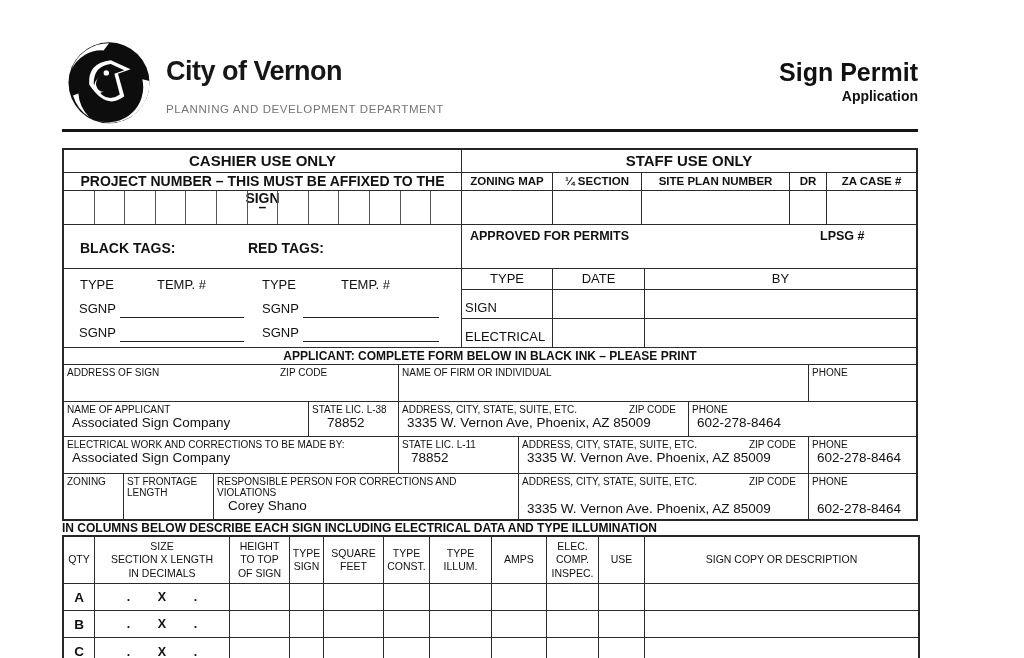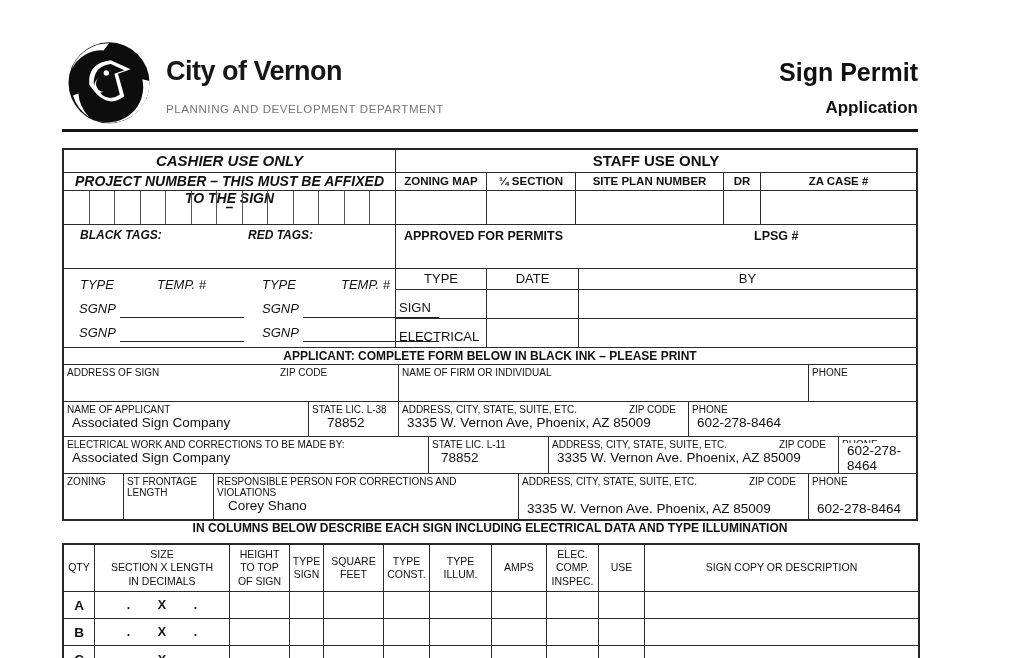--- a/index.html
+++ b/index.html
@@ -9,42 +9,42 @@
   .col { position:absolute; left:62px; top:30px; width:856px; }
 
   
   .hdr { position:relative; height:99px; }
   .logo { position:absolute; left:2px; top:6px; width:90px; height:90px; }
   .orgblock { position:absolute; left:104px; top:26px; }
   .org-name { font-size:27px; font-weight:bold; color:#161616; letter-spacing:-0.5px; }
   .org-dept { font-size:11.5px; color:#757575; letter-spacing:0.6px; margin-top:16px; }
   .titleblock { position:absolute; right:0; top:28px; text-align:right; }
   .doc-title { font-size:25px; font-weight:bold; }
-  .doc-subtitle { font-size:17px; font-weight:bold; margin-top:11px; }
+  .doc-subtitle { font-size:14px; font-weight:bold; margin-top:1px; }
   .divider { height:3px; background:#151515; }
 
   
   .formbox { border:2px solid #262626; margin-top:16px; }
   .fc { border-right:1.5px solid #2b2b2b; }
   .fc:last-child { border-right:none; }
 
   .top { display:flex; }
-  .lcol { width:332px; border-right:1.5px solid #2b2b2b;font-style:italic; }
+  .lcol { width:398px; border-right:1.5px solid #2b2b2b; }
   .rcol { flex:1; }
 
   .sec-title { height:23px; line-height:21px; text-align:center; font-weight:bold;
     font-size:15px; border-bottom:1.5px solid #2b2b2b; }
   .proj-label { height:18px; line-height:17px; text-align:center; font-weight:bold;
     font-size:14px; border-bottom:1.5px solid #2b2b2b; }
   .boxes { height:34px; display:flex; border-bottom:1.5px solid #2b2b2b; }
   .pbox { flex:1; border-right:1px solid #555; text-align:center; line-height:32px;
     font-weight:bold; font-size:14px; }
   .pbox:last-child { border-right:none; }
   .tags { position:relative; height:44px; border-bottom:1.5px solid #2b2b2b; }
-  .tags span { position:absolute; top:3px; font-weight:bold; font-size:12px; }
+  .tags span { position:absolute; top:15px; font-weight:bold; font-size:14px; }
   .temp-area { position:relative; height:78px; font-size:13px; }
   .temp-area .lbl { position:absolute; }
   .uline { position:absolute; height:17px; border-bottom:1.5px solid #222; }
 
   .staff-hdr { height:18px; border-bottom:1.5px solid #2b2b2b; display:flex; }
   .staff-hdr .fc { font-weight:bold; font-size:11.5px; text-align:center; line-height:16px; }
   .staff-empty { height:34px; border-bottom:1.5px solid #2b2b2b; display:flex; }
   .approved { position:relative; height:44px; border-bottom:1.5px solid #2b2b2b; }
   .approved span { position:absolute; top:4px; font-weight:bold; font-size:12.5px; }
   .tdb { height:21px; border-bottom:1.5px solid #2b2b2b; display:flex; }
@@ -63,21 +63,21 @@
   .acell:last-child { border-right:none; }
   .slbl { font-size:10px; padding:2px 0 0 3px; white-space:nowrap; overflow:hidden; }
   .pre { white-space:pre-line; }
   .val { font-size:13.5px; padding-left:8px; }
   .lblrow { display:flex; justify-content:space-between; padding-right:12px; }
   .r1 { height:37px; } .r2 { height:35px; } .r3 { height:37px; } .r4 { height:46px; }
   .taxline { font-size:13.5px; padding-left:3px; }
   .taxline .tn { font-size:8.5px; }
 
   
-  .banner2 { height:22px; line-height:14px; text-align:center; font-weight:bold;
+  .banner2 { height:14px; line-height:14px; text-align:left; font-weight:bold;
     font-size:12px; }
   .signs { border:2px solid #262626; margin-top:0; width:858px; }
   .shdr { display:flex; border-bottom:1.5px solid #2b2b2b; height:47px; }
   .shdr .fc { font-size:10.5px; line-height:1.25; text-align:center;
     display:flex; align-items:center; justify-content:center; }
   .srow { display:flex; height:27px; border-bottom:1.5px solid #2b2b2b; }
   .srow:last-child { border-bottom:none; }
   .srow .fc { display:flex; align-items:center; }
   .qty { justify-content:center; font-weight:bold; font-size:13.5px; }
   .sizecell { justify-content:space-around; font-weight:bold; font-size:12.5px; padding:0 18px; }
@@ -225,21 +225,21 @@
           </div>
           <div class="val">3335 W. Vernon Ave, Phoenix, AZ  85009</div>
         </div>
         <div class="acell" style="flex:1">
           <div class="slbl">PHONE</div>
           <div class="val">602-278-8464</div>
         </div>
       </div>
 
       <div class="app-row r3">
-        <div class="acell" style="width:365px">
+        <div class="acell" style="width:335px">
           <div class="slbl">ELECTRICAL WORK AND CORRECTIONS TO BE MADE BY:</div>
           <div class="val">Associated Sign Company</div>
         </div>
         <div class="acell" style="width:120px">
           <div class="slbl">STATE LIC. L-11</div>
           <div class="val" style="padding-left:12px">78852</div>
         </div>
         <div class="acell" style="width:290px">
           <div class="lblrow">
             <span class="slbl">ADDRESS, CITY, STATE, SUITE, ETC.</span>

